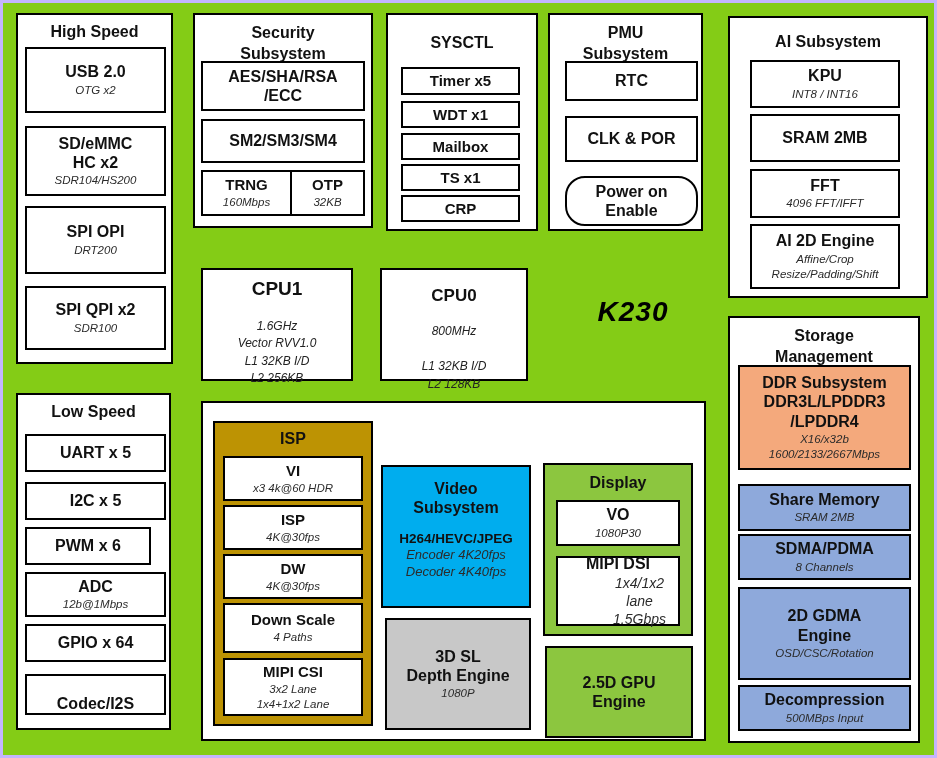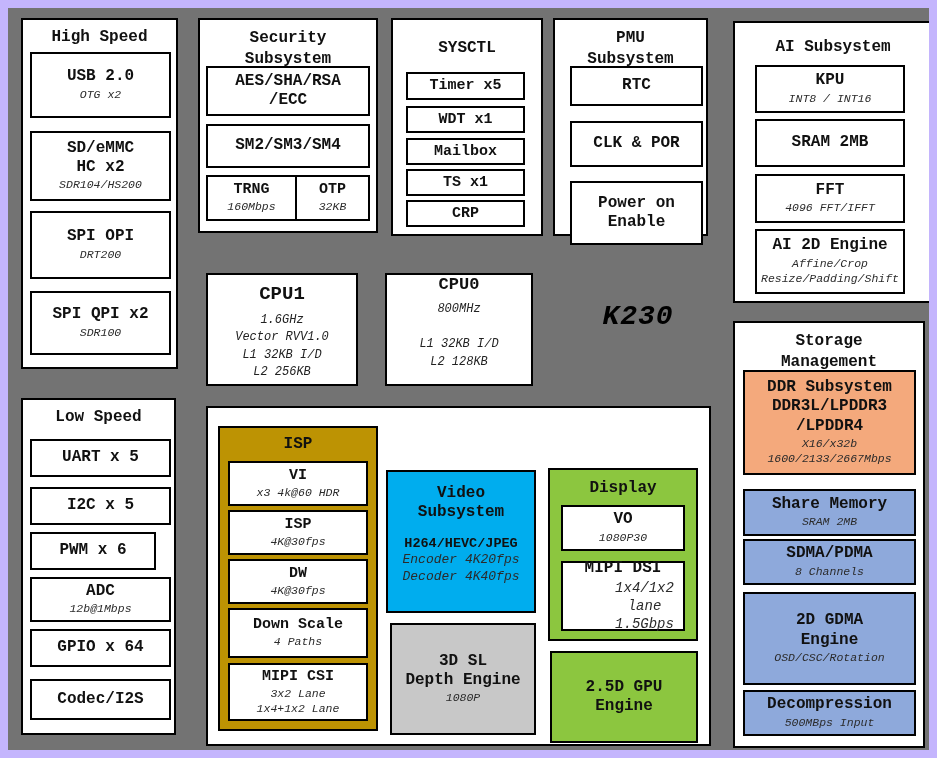--- a/index.html
+++ b/index.html
@@ -1,40 +1,40 @@
 <!DOCTYPE html>
 <html><head>
 <meta charset="utf-8">
 <style>
   html,body{margin:0;padding:0;background:#fff;}
   .canvas{
-    position:relative;width:937px;height:758px;background:#737373;
-    border:8px solid #c4b5fd;box-sizing:border-box;
-    font-family:Liberation Mono, monospace;color:#111;overflow:hidden;
+    position:relative;width:937px;height:758px;background:#84cc16;
+    border:3px solid #c4b5fd;box-sizing:border-box;
+    font-family:Liberation Sans, sans-serif;color:#111;overflow:hidden;
   }
   .grp{position:absolute;border:2px solid #000;background:#fff;box-sizing:border-box;}
   .grp-title{
     position:relative;text-align:center;font-weight:bold;font-size:16px;
     padding-top:7px;white-space:pre-line;line-height:1.3;color:#111;
   }
   .box{
     position:absolute;border:2px solid #000;background:#fff;box-sizing:border-box;
     display:flex;flex-direction:column;align-items:center;justify-content:center;
     text-align:center;
   }
   .bl{font-weight:bold;font-size:16px;line-height:1.2;white-space:pre-line;color:#111;}
   .bl.sm{font-size:15px;}
   .sub{font-style:italic;font-size:11.5px;line-height:1.3;white-space:pre-line;color:#2b2b2b;margin-top:1px;}
   .freefloat{position:absolute;box-sizing:border-box;}
   .k230{
     font-weight:bold;font-style:italic;font-size:28px;text-align:center;color:#000;
     letter-spacing:1px;
   }
   .mm-title{font-weight:bold;font-size:17px;text-align:center;color:#111;}
-  .cpu-sub{font-style:italic;font-size:12px;line-height:1.45;white-space:pre-line;color:#222;margin-top:6px;}
+  .cpu-sub{font-style:italic;font-size:12px;line-height:1.45;white-space:pre-line;color:#222;margin-top:17px;}
   .codec-line{font-weight:bold;font-size:13.5px;margin-top:14px;color:#111;}
 </style>
 </head>
 <body>
 
 <div class="canvas">
 
   <div class="grp" style="left:13px;top:10px;width:157px;height:351px;">
     <div class="grp-title">High Speed</div>
   </div>
@@ -68,21 +68,21 @@
   <div class="box" style="left:22px;top:524px;width:126px;height:38px;">
     <div class="bl">PWM x 6</div>
   </div>
   <div class="box" style="left:22px;top:569px;width:141px;height:45px;">
     <div class="bl">ADC</div>
     <div class="sub">12b@1Mbps</div>
   </div>
   <div class="box" style="left:22px;top:621px;width:141px;height:38px;">
     <div class="bl">GPIO x 64</div>
   </div>
-  <div class="box" style="left:22px;top:671px;width:141px;height:41px;">
+  <div class="box" style="left:22px;top:671px;width:141px;height:41px;justify-content:flex-end;">
     <div class="bl">Codec/I2S</div>
   </div>
 
   <div class="grp" style="left:190px;top:10px;width:180px;height:215px;">
     <div class="grp-title" style="padding-top:8px;">Security
 Subsystem</div>
   </div>
   <div class="box" style="left:198px;top:58px;width:164px;height:50px;">
     <div class="bl">AES/SHA/RSA
 /ECC</div>
@@ -121,21 +121,21 @@
   <div class="grp" style="left:545px;top:10px;width:155px;height:218px;">
     <div class="grp-title" style="padding-top:8px;">PMU
 Subsystem</div>
   </div>
   <div class="box" style="left:562px;top:58px;width:133px;height:40px;">
     <div class="bl">RTC</div>
   </div>
   <div class="box" style="left:562px;top:113px;width:133px;height:46px;">
     <div class="bl">CLK &amp; POR</div>
   </div>
-  <div class="box" style="left:562px;top:173px;width:133px;height:64px;">
+  <div class="box" style="left:562px;top:173px;width:133px;height:50px;border-radius:20px;">
     <div class="bl">Power on
 Enable</div>
   </div>
 
   <div class="grp" style="left:725px;top:13px;width:200px;height:282px;">
     <div class="grp-title" style="padding-top:14px;">AI Subsystem</div>
   </div>
   <div class="box" style="left:747px;top:57px;width:150px;height:48px;">
     <div class="bl">KPU</div>
     <div class="sub">INT8 / INT16</div>
@@ -153,21 +153,21 @@
 Resize/Padding/Shift</div>
   </div>
 
   <div class="box" style="left:198px;top:265px;width:152px;height:113px;justify-content:flex-start;padding-top:8px;">
     <div class="bl" style="font-size:19px;">CPU1</div>
     <div class="cpu-sub">1.6GHz
 Vector RVV1.0
 L1 32KB I/D
 L2 256KB</div>
   </div>
-  <div class="box" style="left:377px;top:265px;width:148px;height:113px;justify-content:flex-start;padding-top:0;">
+  <div class="box" style="left:377px;top:265px;width:148px;height:113px;justify-content:flex-start;padding-top:16px;">
     <div class="bl" style="font-size:17px;">CPU0</div>
     <div class="cpu-sub">800MHz
 
 L1 32KB I/D
 L2 128KB</div>
   </div>
 
   <div class="freefloat k230" style="left:555px;top:293px;width:150px;height:45px;">K230</div>
 
   <div class="grp" style="left:725px;top:313px;width:192px;height:427px;">

